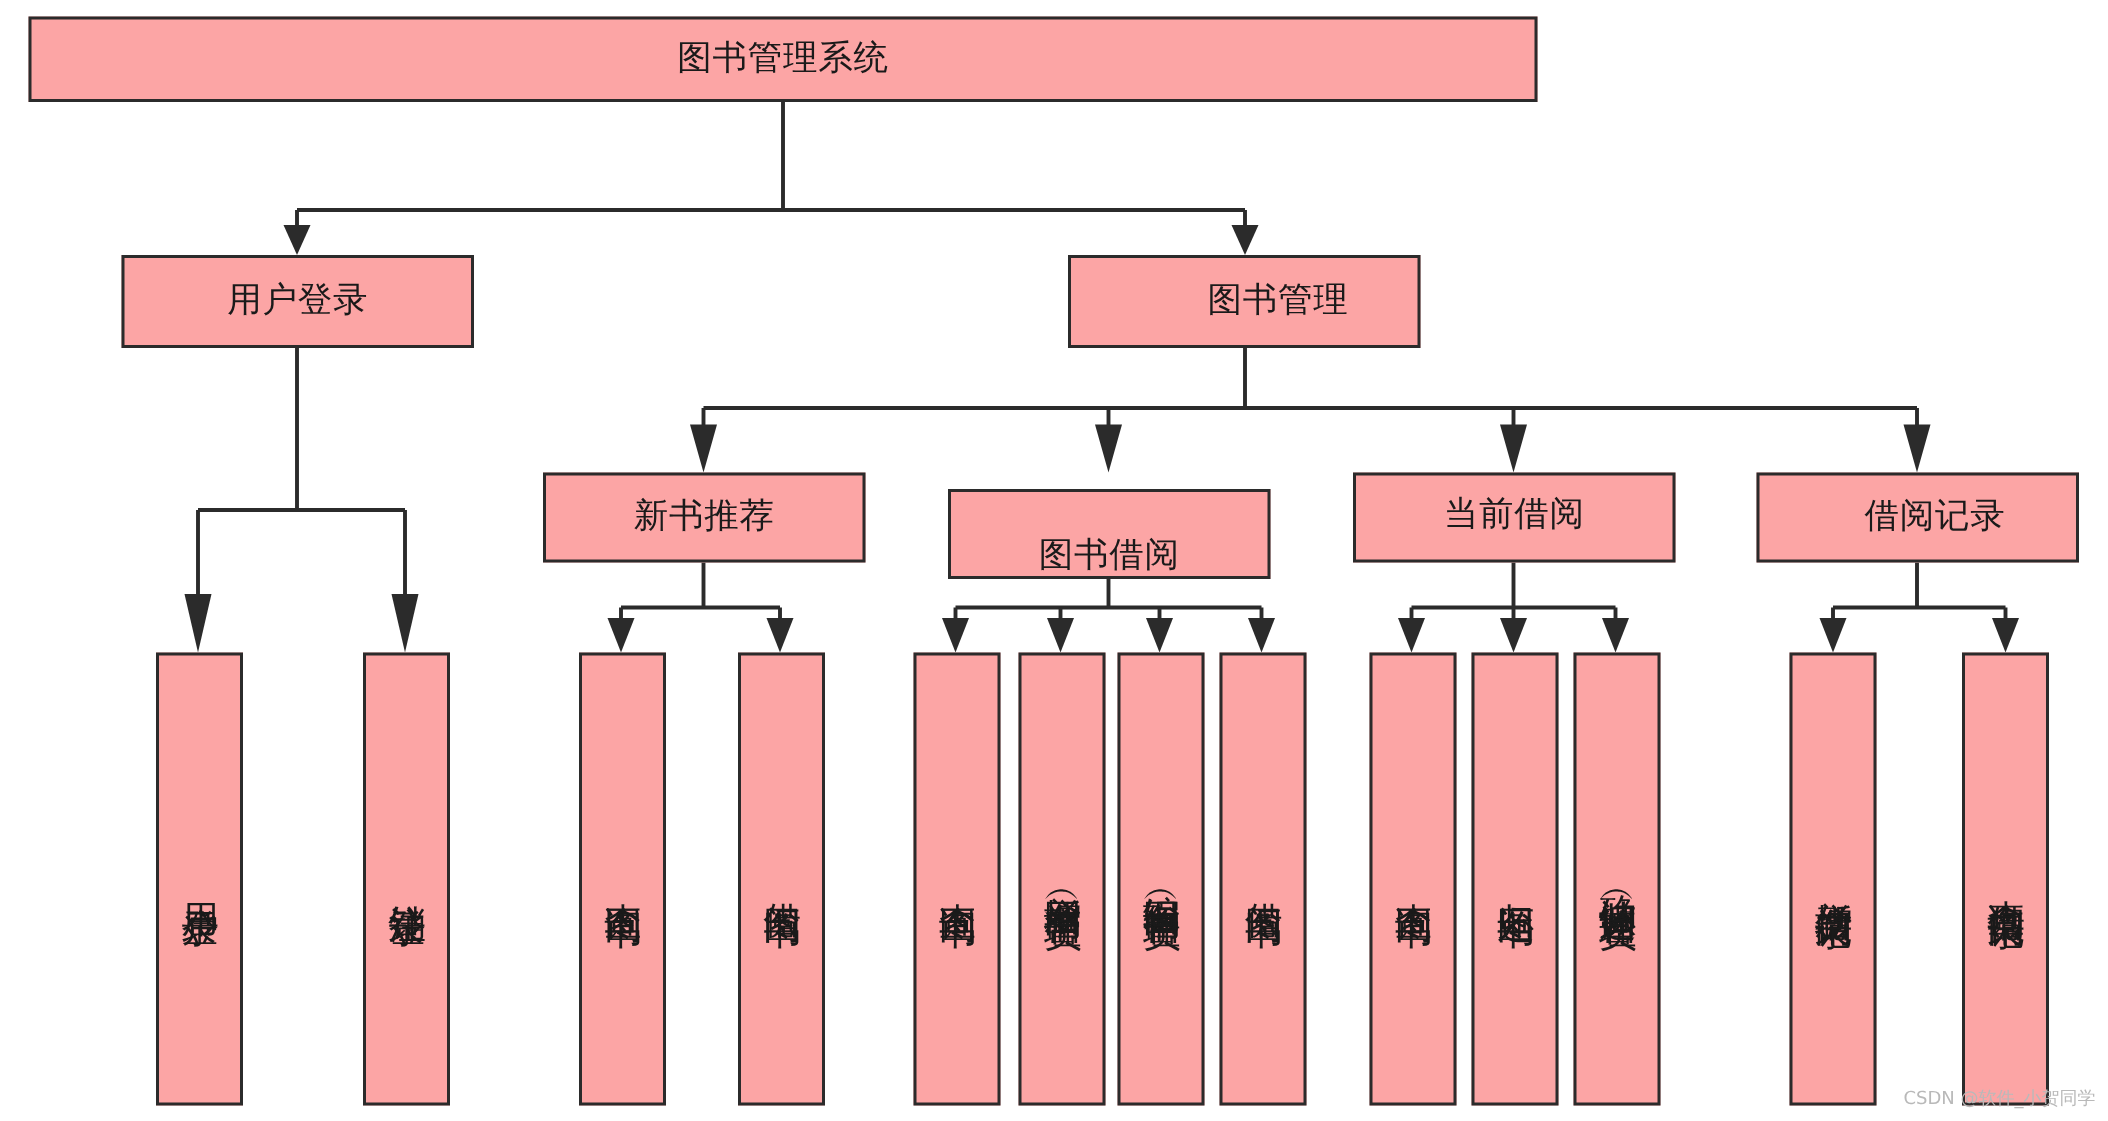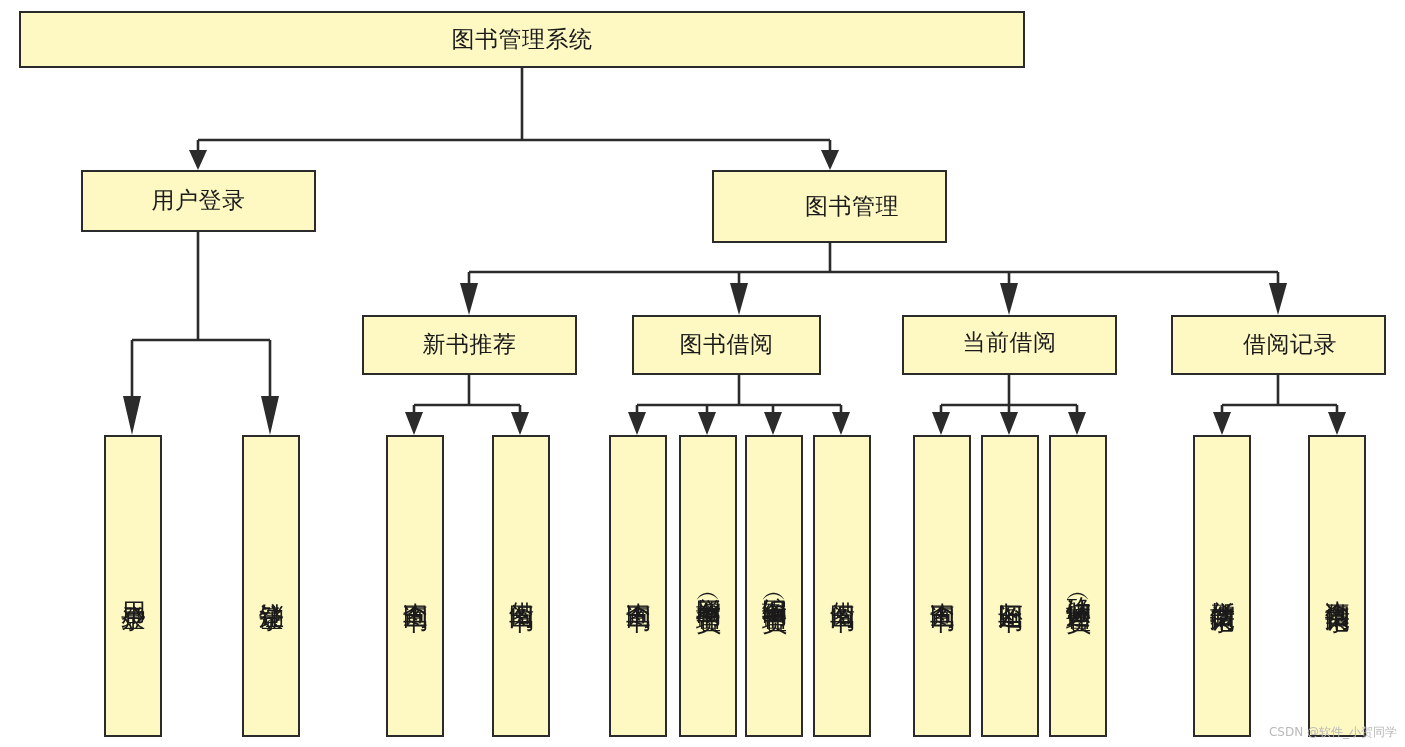--- a/index.html
+++ b/index.html
@@ -14,21 +14,21 @@
     position: relative;
     width: 1405px;
     height: 747px;
     background: #ffffff;
     overflow: hidden;
   }
   .node {
     position: absolute;
     box-sizing: border-box;
     border: 2.5px solid #2b2b2b;
-    background: #fef9c3;
+    background: #fca5a5;
     display: flex;
     align-items: center;
     justify-content: center;
     color: #1a1a1a;
     z-index: 3;
   }
   .node .label {
     display: block;
     text-align: center;
     line-height: 1.18;
@@ -148,28 +148,28 @@
     <polygon points="1328,412 1346,412 1337,435"></polygon>
   </svg>
 
   <div class="node root" style="left:19px; top:11px; width:1006px; height:57px;">
     <span class="label">图书管理系统</span>
   </div>
 
   <div class="node horizontal" style="left:81px; top:170px; width:235px; height:62px;">
     <span class="label">用户登录</span>
   </div>
-  <div class="node horizontal" style="left:712px; top:170px; width:235px; height:73px;padding-left:45px;">
+  <div class="node horizontal" style="left:712px; top:170px; width:235px; height:62px;padding-left:45px;">
     <span class="label">图书管理</span>
   </div>
 
   <div class="node horizontal" style="left:362px; top:315px; width:215px; height:60px;">
     <span class="label">新书推荐</span>
   </div>
-  <div class="node horizontal" style="left:632px; top:315px; width:189px; height:60px;">
+  <div class="node horizontal" style="left:632px; top:326px; width:215px; height:60px;align-items:flex-end;">
     <span class="label">图书借阅</span>
   </div>
   <div class="node horizontal" style="left:902px; top:315px; width:215px; height:60px;font-family:Liberation Mono, monospace;">
     <span class="label">当前借阅</span>
   </div>
   <div class="node horizontal" style="left:1171px; top:315px; width:215px; height:60px;padding-left:23px;">
     <span class="label">借阅记录</span>
   </div>
 
   <div class="node vertical" style="left:104px; top:435px; width:58px; height:302px;">

